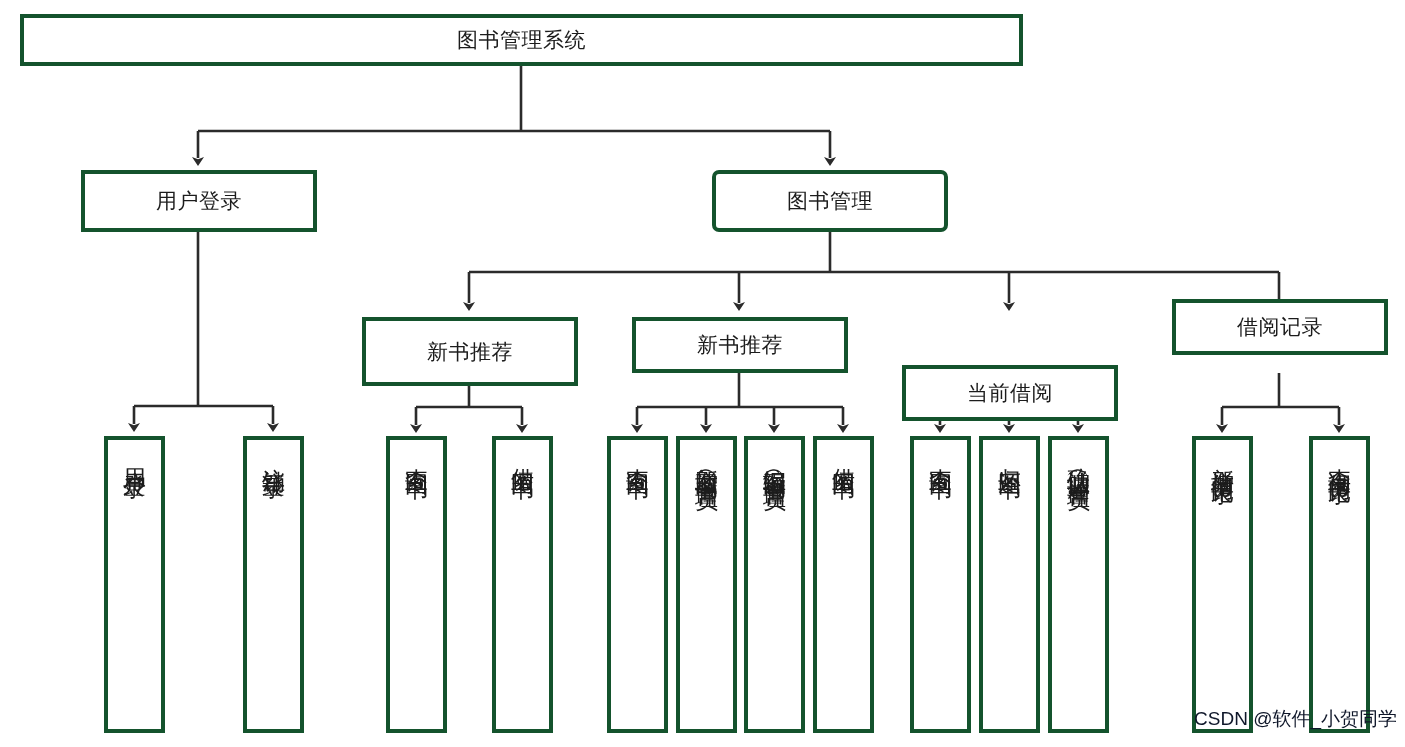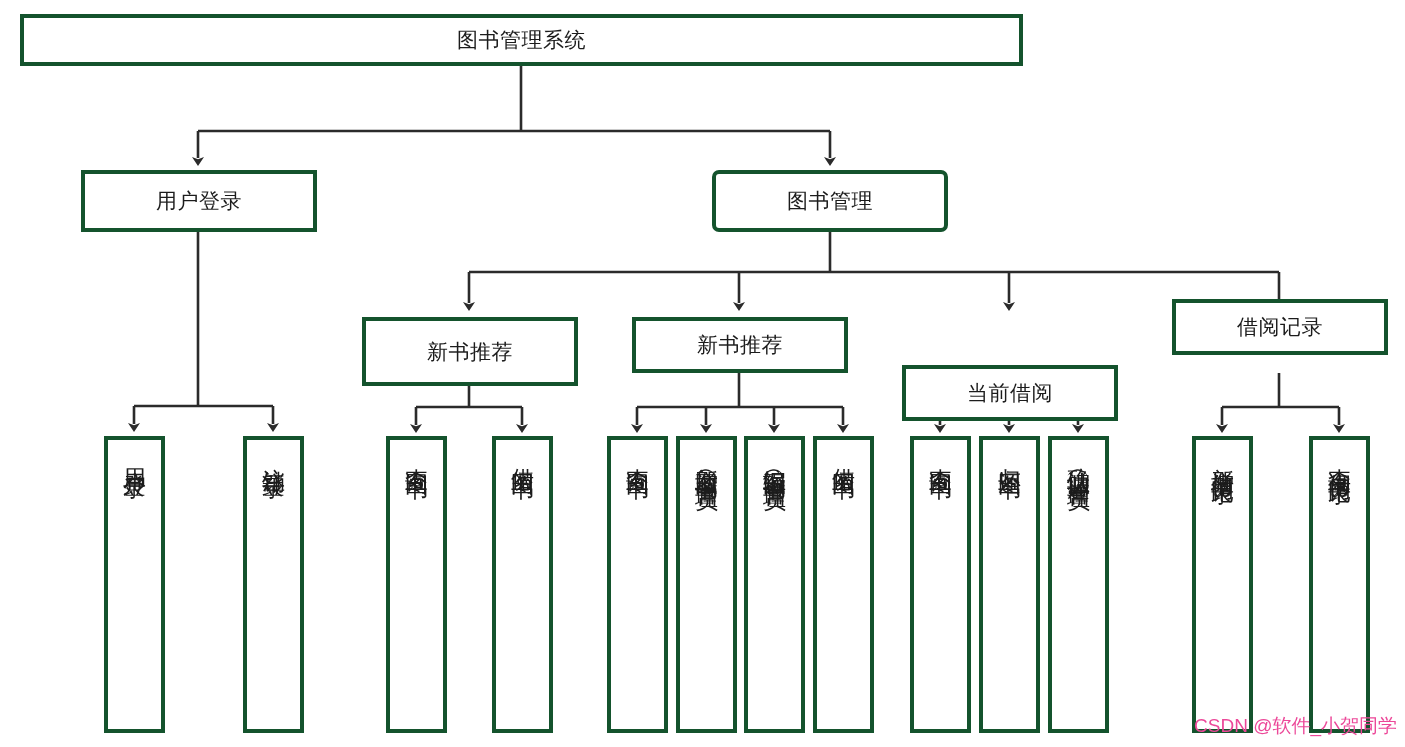--- a/index.html
+++ b/index.html
@@ -53,23 +53,23 @@
   .node.v .lbl {
     writing-mode: vertical-rl;
     text-orientation: upright;
     font-size: 23px;
     letter-spacing: 3px;
     line-height: 1;
   }
   .watermark {
     position: absolute;
     right: 8px;
-    bottom: 8px;
+    bottom: 15px;
     font-size: 19px;
-    color: #ec4899;
+    color: #0f172a;
     z-index: 3;
     white-space: nowrap;
   }
 </style>
 </head>
 <body>
 
 <div id="canvas">
 
   <svg id="edges" viewBox="0 0 1405 747">

